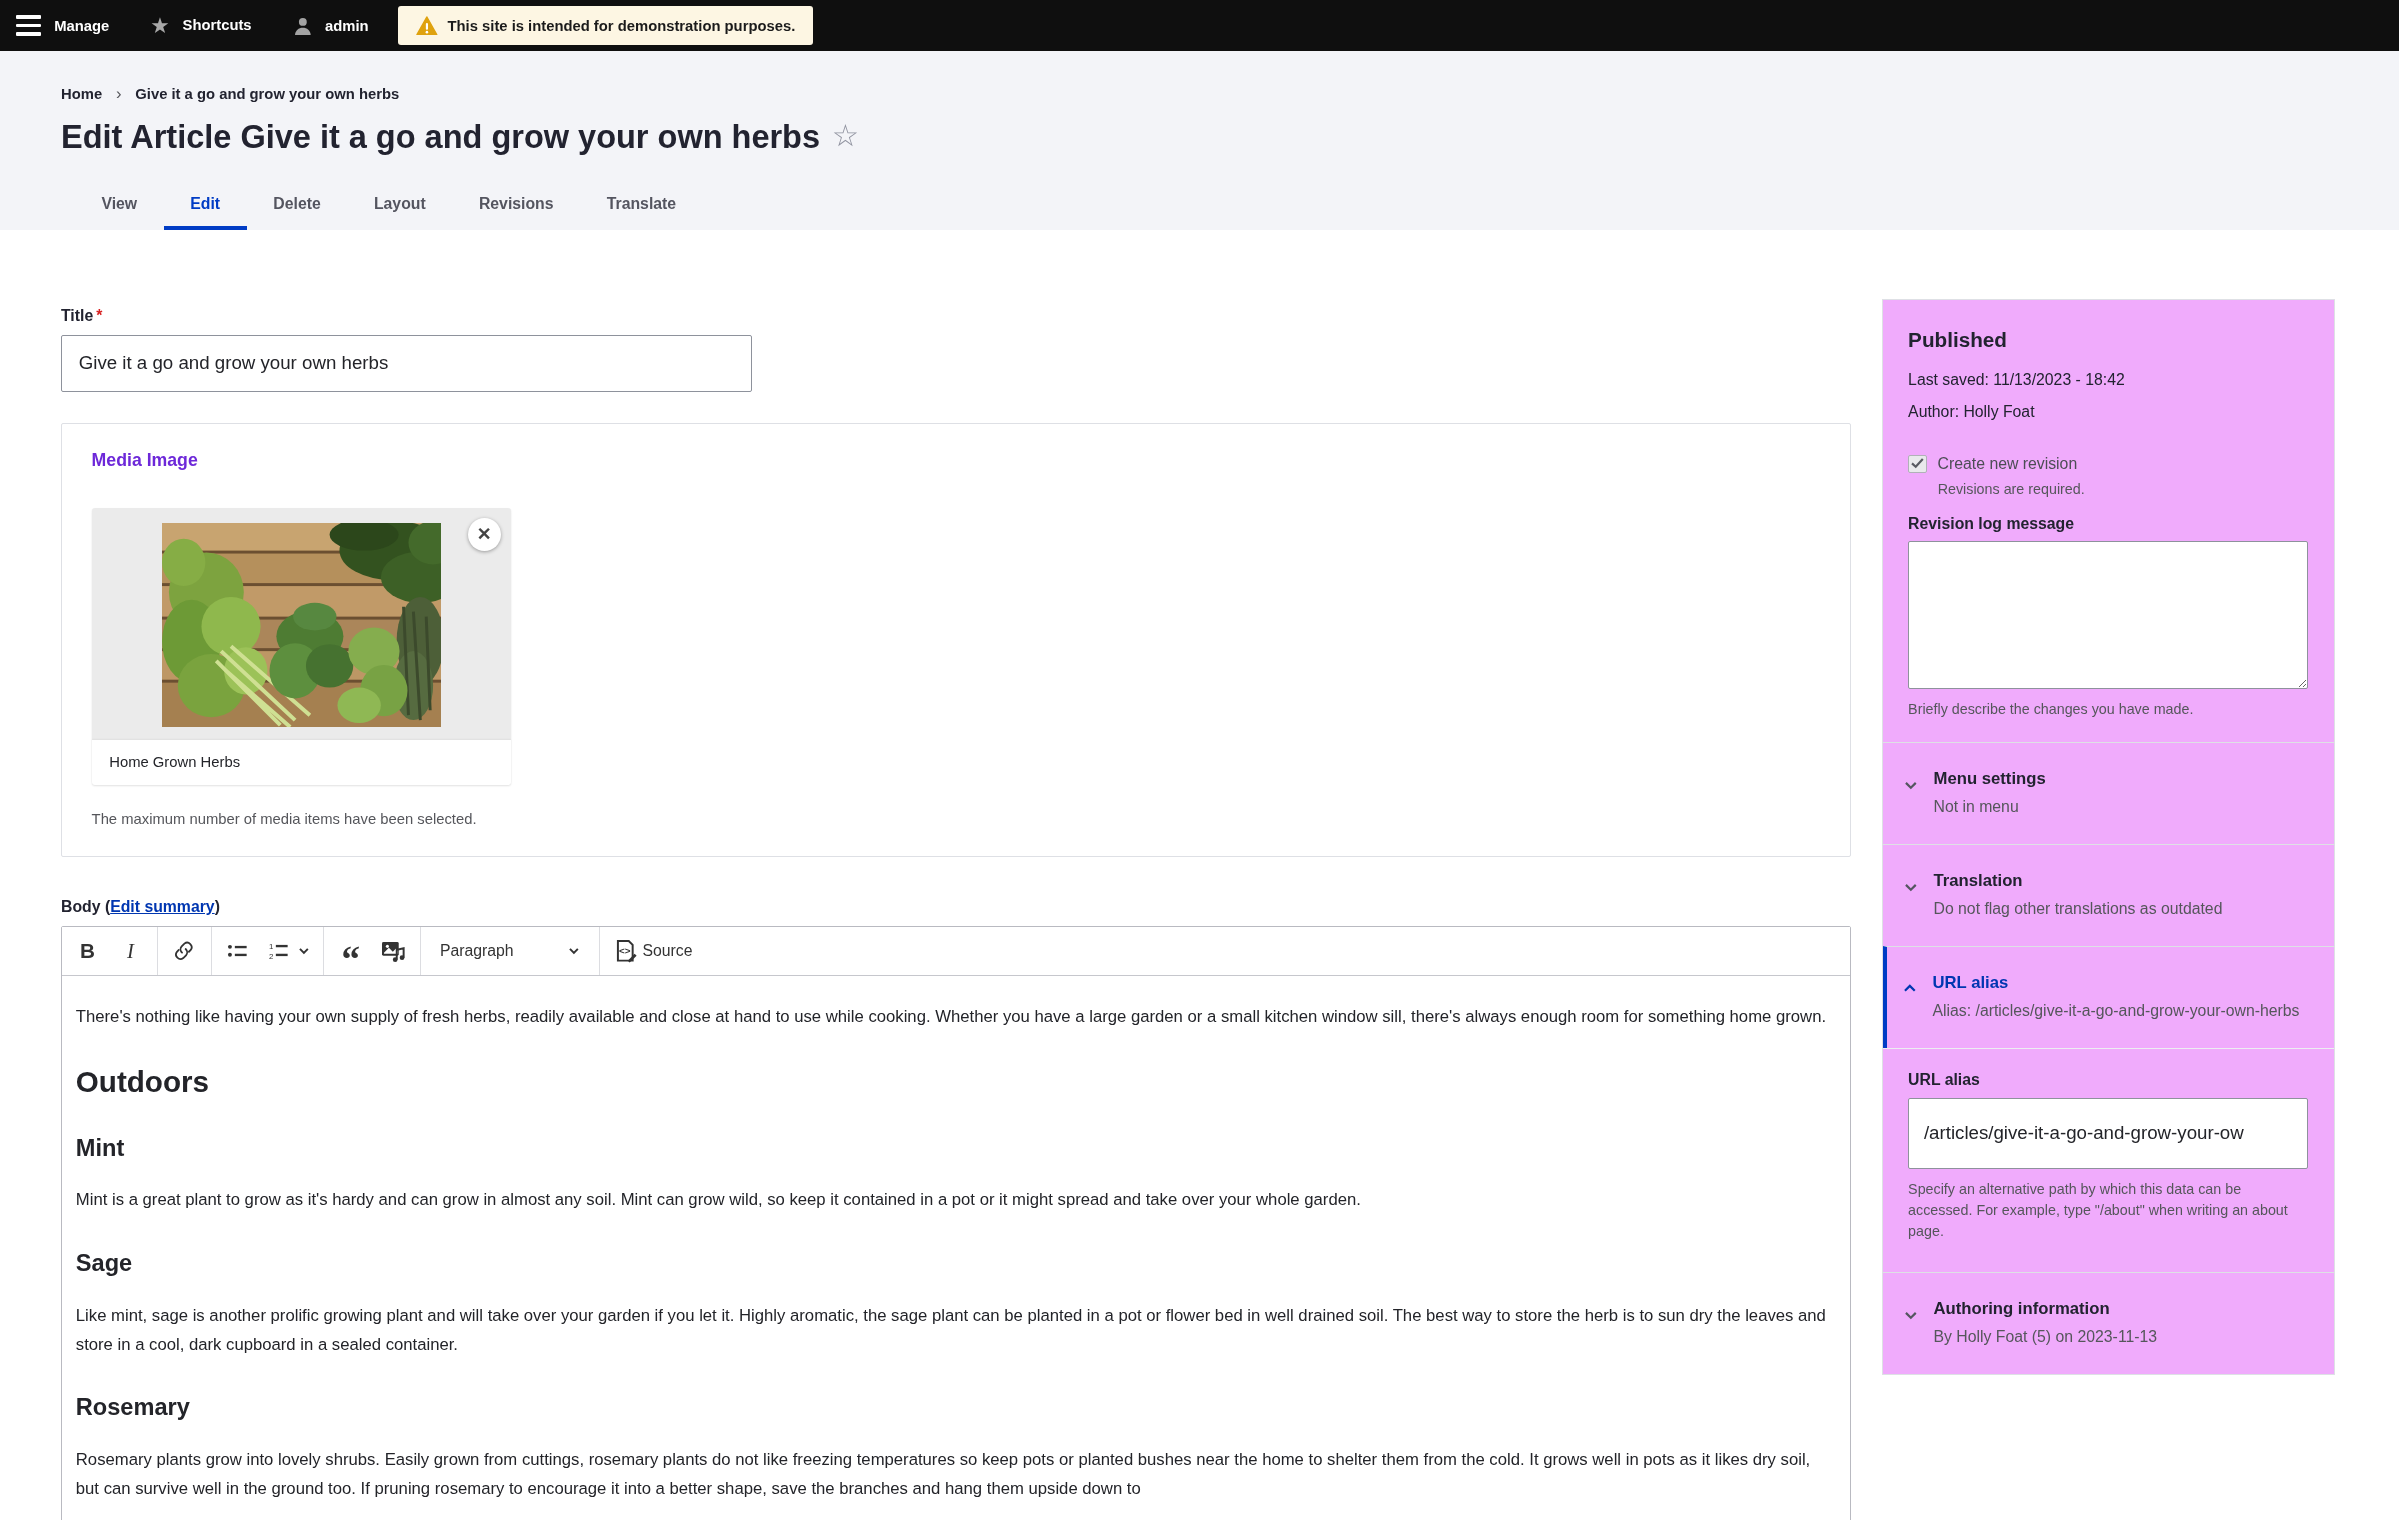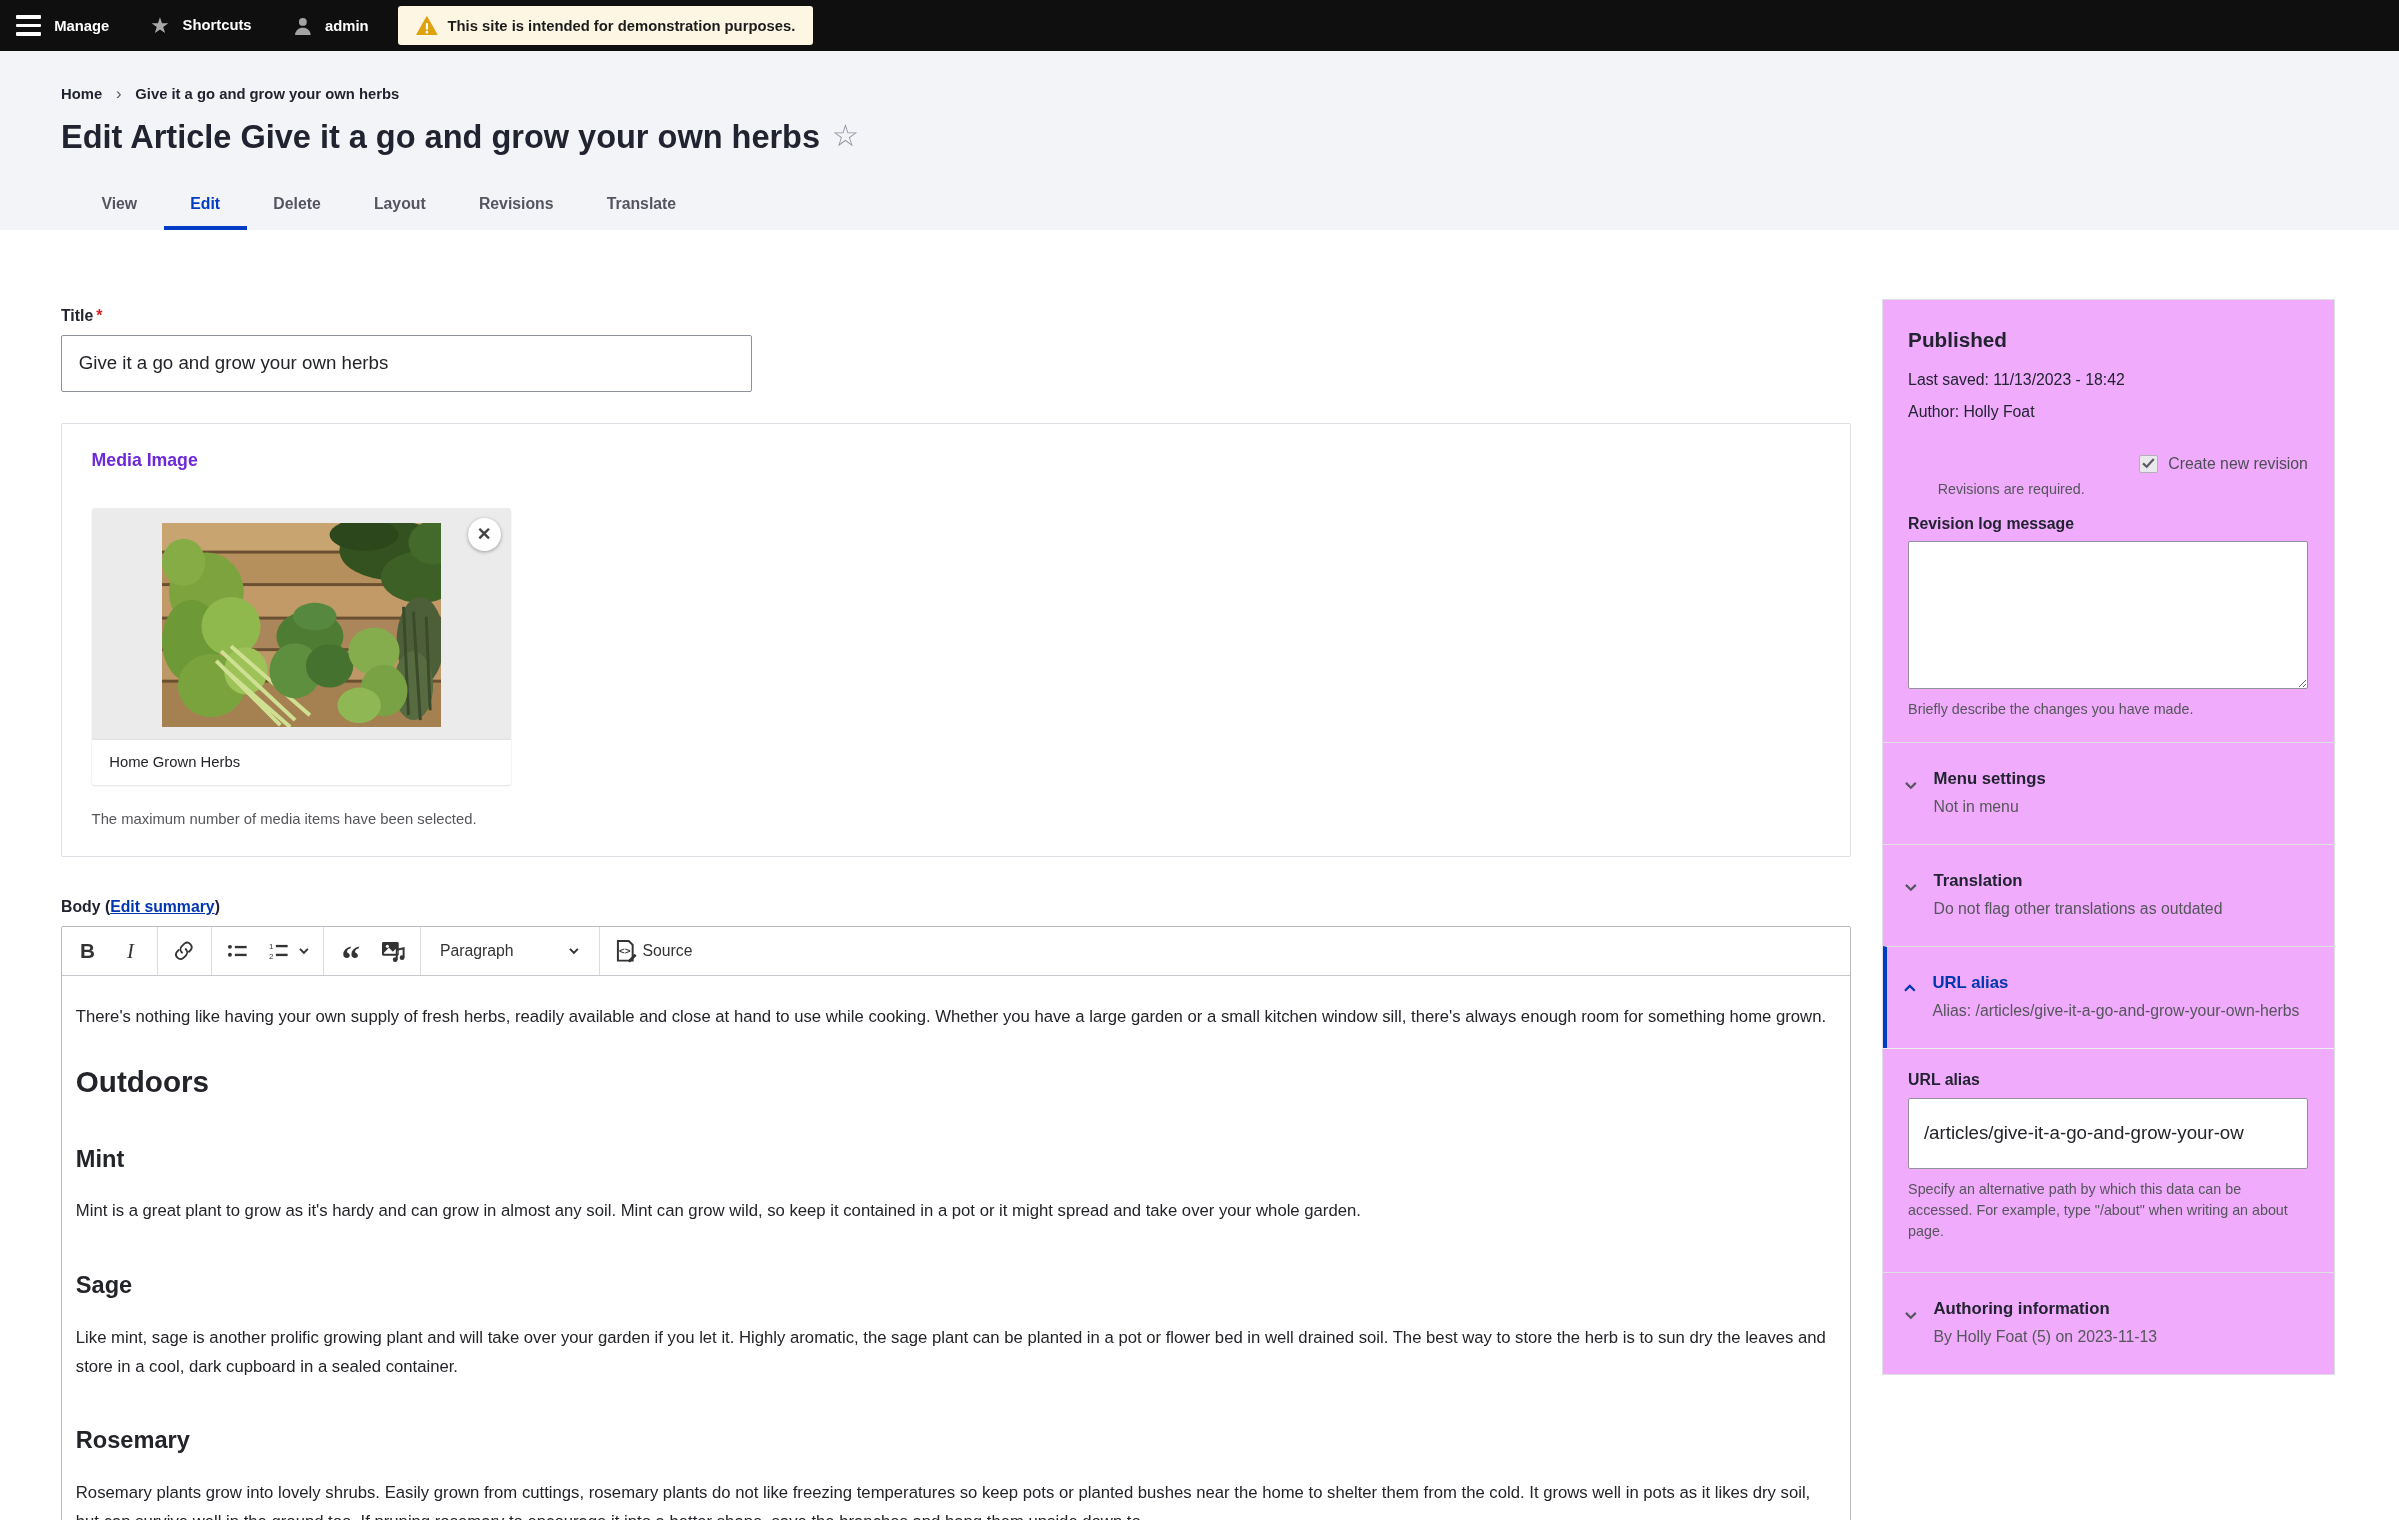--- a/index.html
+++ b/index.html
@@ -56,29 +56,29 @@
   .tb-btn { height: 41px; min-width: 43px; display: flex; align-items: center; justify-content: center; background: none; border: none; cursor: pointer; color: #333; gap: 5.9px; padding: 0 7.9px; }
   .tb-sep { width: 1px; align-self: stretch; background: #dcdde1; margin: 0 4.9px; }
   .tb-bold { font-size: 20.7px; font-weight: bold; }
   .tb-italic { font-size: 20.7px; font-style: italic; font-family: "Liberation Serif", serif; }
   .tb-quote { font-size: 37px; font-family: "Liberation Serif", serif; font-weight: bold; line-height: 0.2; padding-top: 17.7px; color: #333; }
   .tb-select { font-size: 15.8px; color: #333; display: flex; align-items: center; gap: 53px; padding: 0 13.8px; }
   .tb-source { font-size: 15.8px; color: #333; }
   .editor-content { padding: 2px 15.8px 39px 13.8px; font-size: 16.7px; line-height: 1.75; color: #232429; }
   .editor-content p { margin-top: 23.6px; }
   .editor-content h2 { font-size: 29.6px; margin-top: 33px; line-height: 1.2; }
-  .editor-content h3 { font-size: 23.6px; margin-top: 45px; line-height: 1.2; }
+  .editor-content h3 { font-size: 23.6px; margin-top: 34px; line-height: 1.2; }
 
   
   .meta-block { padding: 27.6px 25.6px 7.9px; }
   .meta-title { font-size: 20.7px; font-weight: bold; margin-bottom: 19.7px; }
   .meta-row { font-size: 15.8px; margin-bottom: 13.8px; }
   .meta-row b { font-weight: normal; }
   .revision-block { padding: 11.8px 25.6px 25.6px; }
-  .checkbox-row { display: flex; align-items: center; gap: 10.8px; justify-content: flex-end; }
+  .checkbox-row { display: flex; align-items: center; gap: 10.8px; }
   .checkbox { width: 18.7px; height: 18.7px; border: 1px solid #b0b1b8; border-radius: 2px; background: #e9e9ec; display: flex; align-items: center; justify-content: center; flex: none; }
   .checkbox svg { display: block; }
   .checkbox-label { font-size: 15.8px; color: #4c4d55; }
   .revision-note { margin: 7.9px 0 0 29.6px; font-size: 14.3px; color: #55565b; }
   .revlog-label { margin-top: 17.7px; font-size: 15.8px; font-weight: bold; }
   .revlog-textarea { margin-top: 7.9px; width: 100%; height: 148px; border: 1px solid #8e929c; border-radius: 2px; resize: vertical; font-family: "Liberation Sans", sans-serif; font-size: 15.8px; padding: 7.9px 9.9px; }
   .revlog-help { margin-top: 7.9px; font-size: 14.3px; color: #55565b; }
   .acc-section { border-top: 1px solid #dee0e5; padding: 25.6px 23.6px 25.6px 51px; position: relative; cursor: pointer; }
   .acc-chevron { position: absolute; left: 19.7px; top: 32.5px; }
   .acc-title { font-size: 16.7px; font-weight: bold; color: #222330; }

